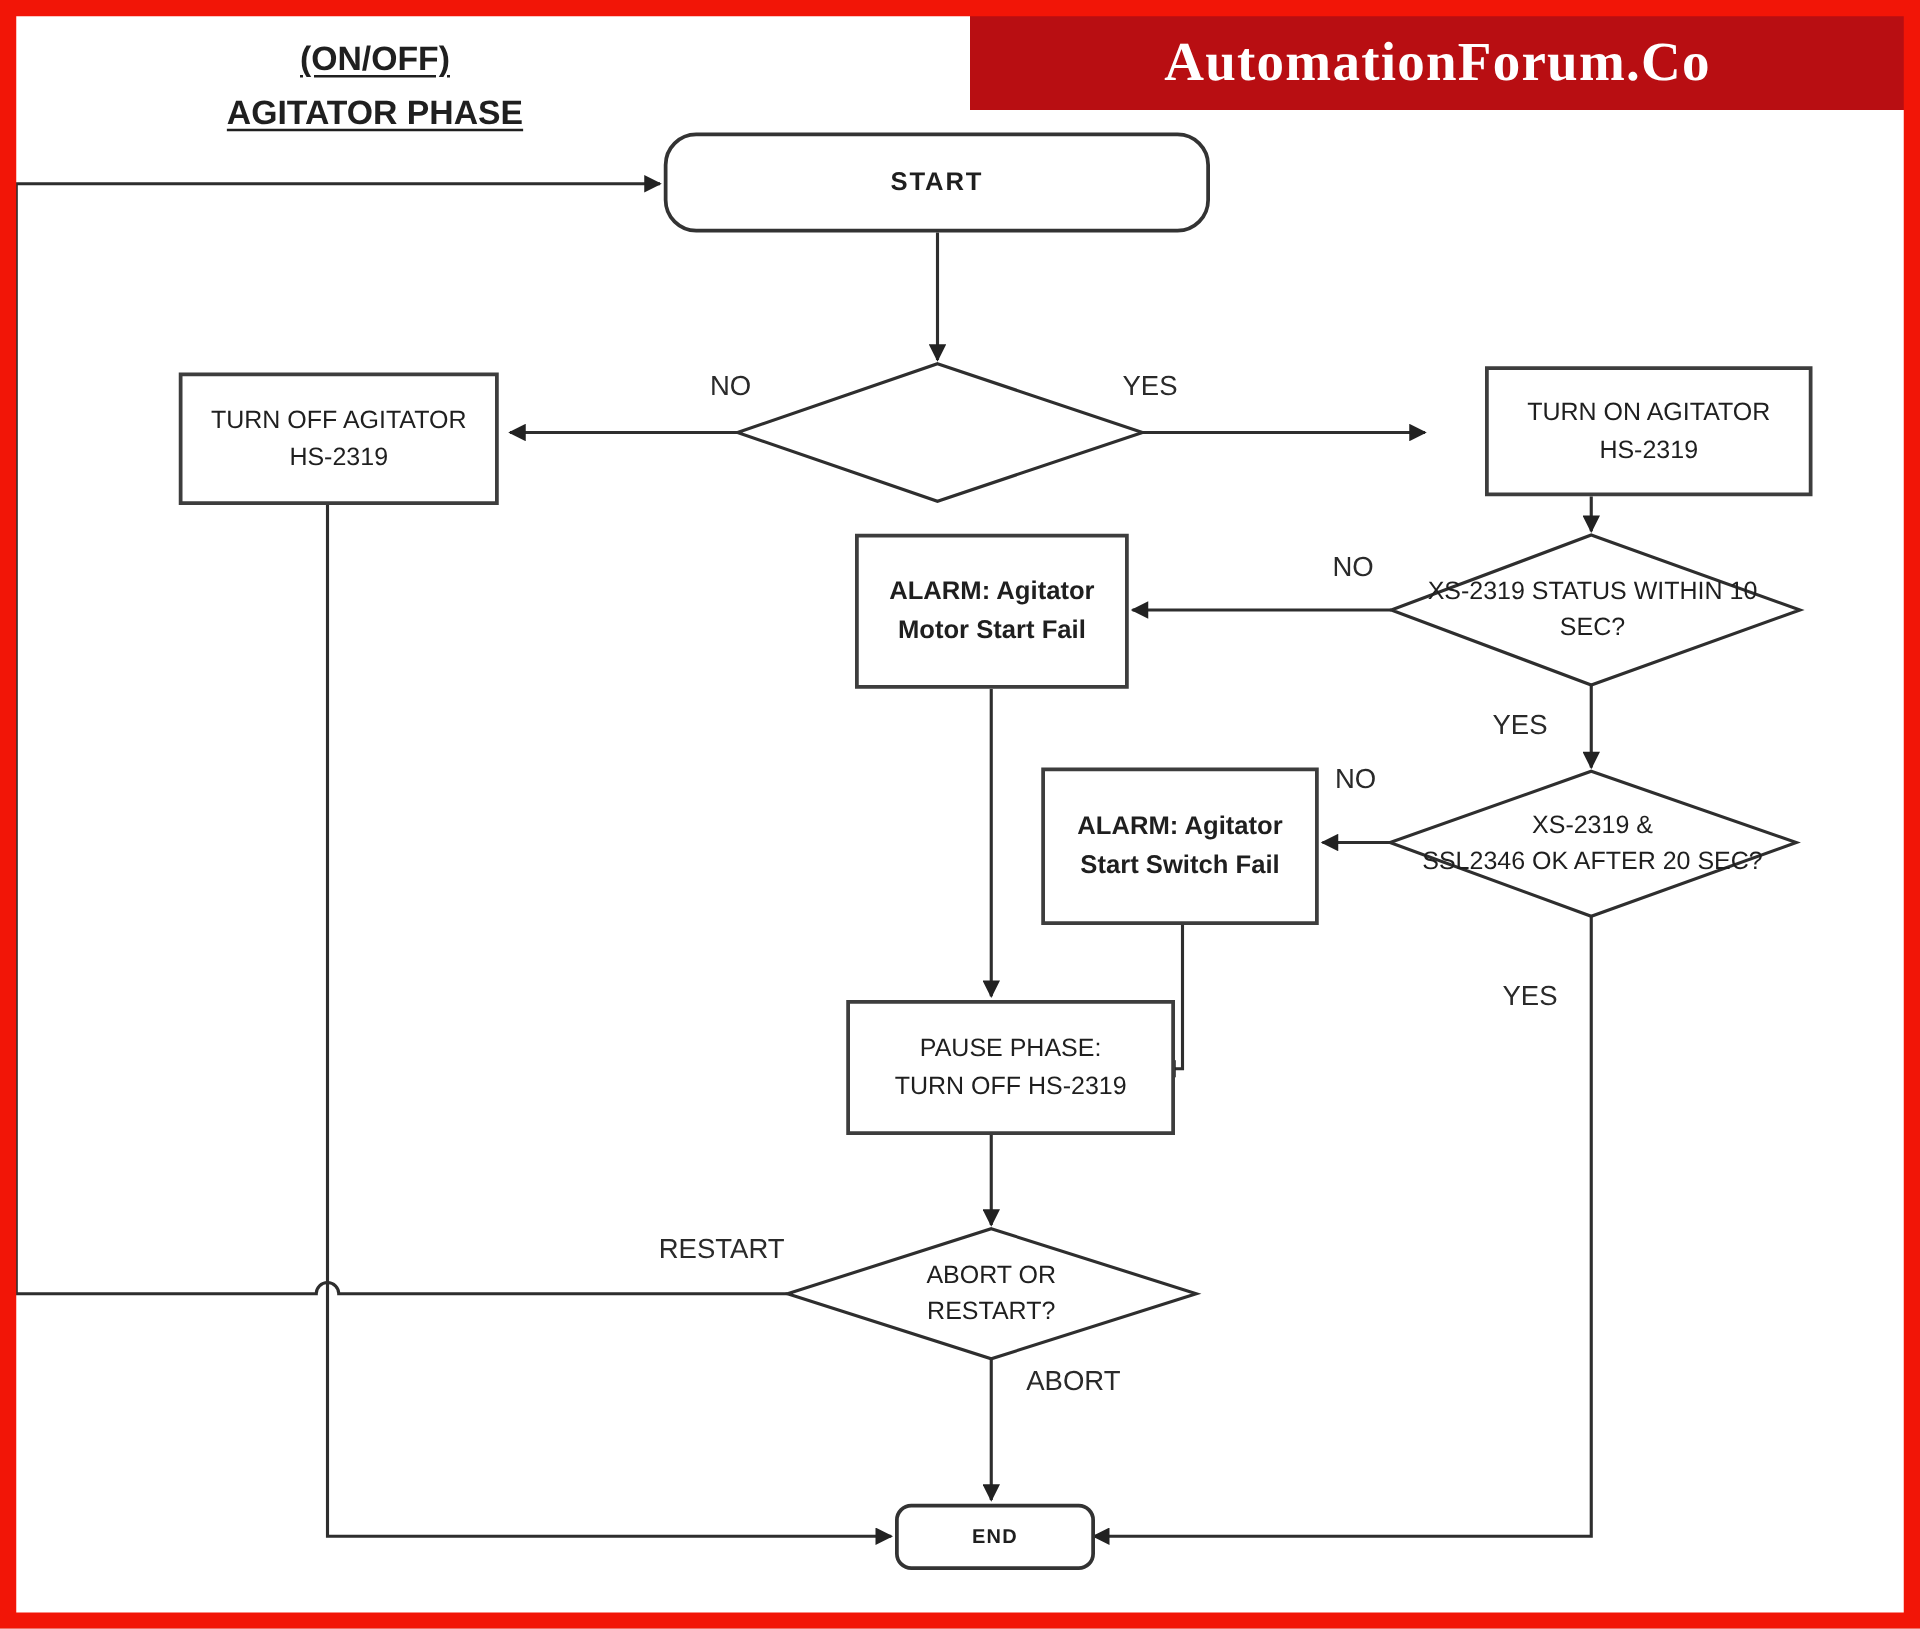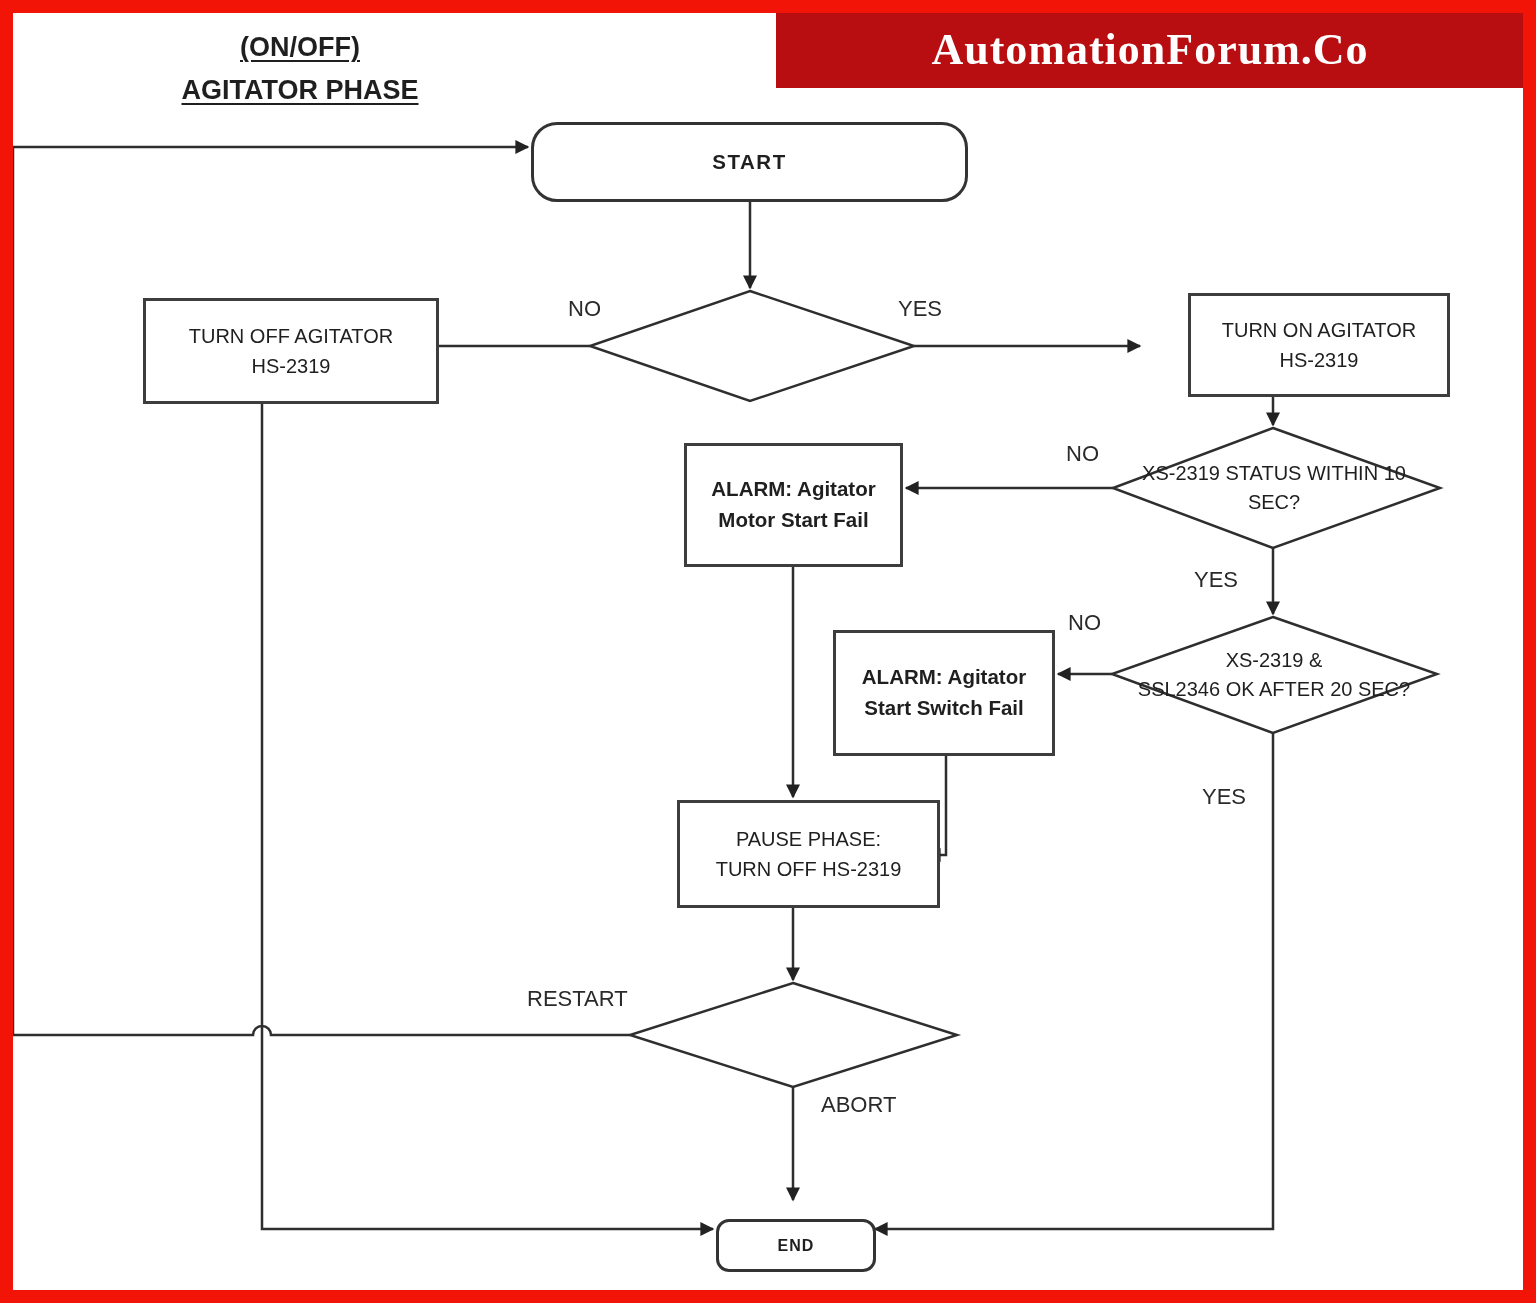--- a/index.html
+++ b/index.html
@@ -19,21 +19,21 @@
     font-family:"Liberation Serif",serif;font-weight:700;font-size:44px;letter-spacing:1px;z-index:20;}
   .title{position:absolute;left:140px;top:26px;width:320px;text-align:center;
     font-size:27px;font-weight:700;color:var(--text);line-height:1.6;}
   .title .tline{text-decoration:underline;text-decoration-thickness:2px;text-underline-offset:4px;}
   svg.wires{position:absolute;left:0;top:0;z-index:1;}
   svg.wires path, svg.wires polygon{vector-effect:non-scaling-stroke;}
   .node{position:absolute;display:flex;align-items:center;justify-content:center;text-align:center;
     color:var(--text);font-size:20px;line-height:1.5;z-index:5;}
   .proc{background:#fff;border:3px solid var(--node-border);}
   .term{background:#fff;border:3px solid #333;}
-  .bold{font-weight:700;font-size:20.5px;margin-top:16px;}
+  .bold{font-weight:700;font-size:20.5px;}
   .node-label{white-space:pre-line;}
   .dia-label{position:absolute;display:flex;align-items:center;justify-content:center;text-align:center;
     color:var(--text);font-size:20px;line-height:1.45;z-index:5;white-space:pre-line;}
   .edge-label{position:absolute;font-size:22px;color:#2a2a2a;z-index:5;}
 </style>
 </head>
 <body>
 
 <div class="canvas">
   <div class="frame"></div>
@@ -74,21 +74,21 @@
       <polygon points="1273,428 1440,488 1273,548 1113,488"></polygon>
       <polygon points="1273,617 1437,674 1273,733 1112,674"></polygon>
       <polygon points="793,983 957,1035 793,1087 630,1035"></polygon>
     </g>
   </svg>
 
   <div class="node term bold" style="left:531px;top:106px;width:437px;height:80px;border-radius:26px;letter-spacing:1.5px;">
     <span class="node-label">START</span>
   </div>
 
-  <div class="node proc" style="left:143px;top:298px;width:296px;height:106px;">
+  <div class="node proc" style="left:143px;top:298px;width:256px;height:106px;">
     <span class="node-label">TURN OFF AGITATOR
 HS-2319</span>
   </div>
 
   <div class="node proc" style="left:1188px;top:293px;width:262px;height:104px;">
     <span class="node-label">TURN ON AGITATOR
 HS-2319</span>
   </div>
 
   <div class="node proc bold" style="left:684px;top:427px;width:219px;height:124px;">
@@ -107,20 +107,22 @@
   </div>
 
   <div class="node term bold" style="left:716px;top:1203px;width:160px;height:53px;border-radius:13px;letter-spacing:1px;font-size:16px;">
     <span class="node-label">END</span>
   </div>
 
   <div class="dia-label" style="left:1116px;top:458px;width:316px;height:60px;">XS-2319 STATUS WITHIN 10
 SEC?</div>
   <div class="dia-label" style="left:1106px;top:645px;width:336px;height:60px;">XS-2319 &amp;
 SSL2346 OK AFTER 20 SEC?</div>
+  <div class="dia-label" style="left:660px;top:1005px;width:266px;height:60px;">ABORT OR
+RESTART?</div>
 
   <div class="edge-label" style="left:568px;top:296px;">NO</div>
   <div class="edge-label" style="left:898px;top:296px;">YES</div>
   <div class="edge-label" style="left:1066px;top:441px;">NO</div>
   <div class="edge-label" style="left:1194px;top:567px;">YES</div>
   <div class="edge-label" style="left:1068px;top:610px;">NO</div>
   <div class="edge-label" style="left:1202px;top:784px;">YES</div>
   <div class="edge-label" style="left:527px;top:986px;">RESTART</div>
   <div class="edge-label" style="left:821px;top:1046px;margin-top:46px;">ABORT</div>
 </div>

